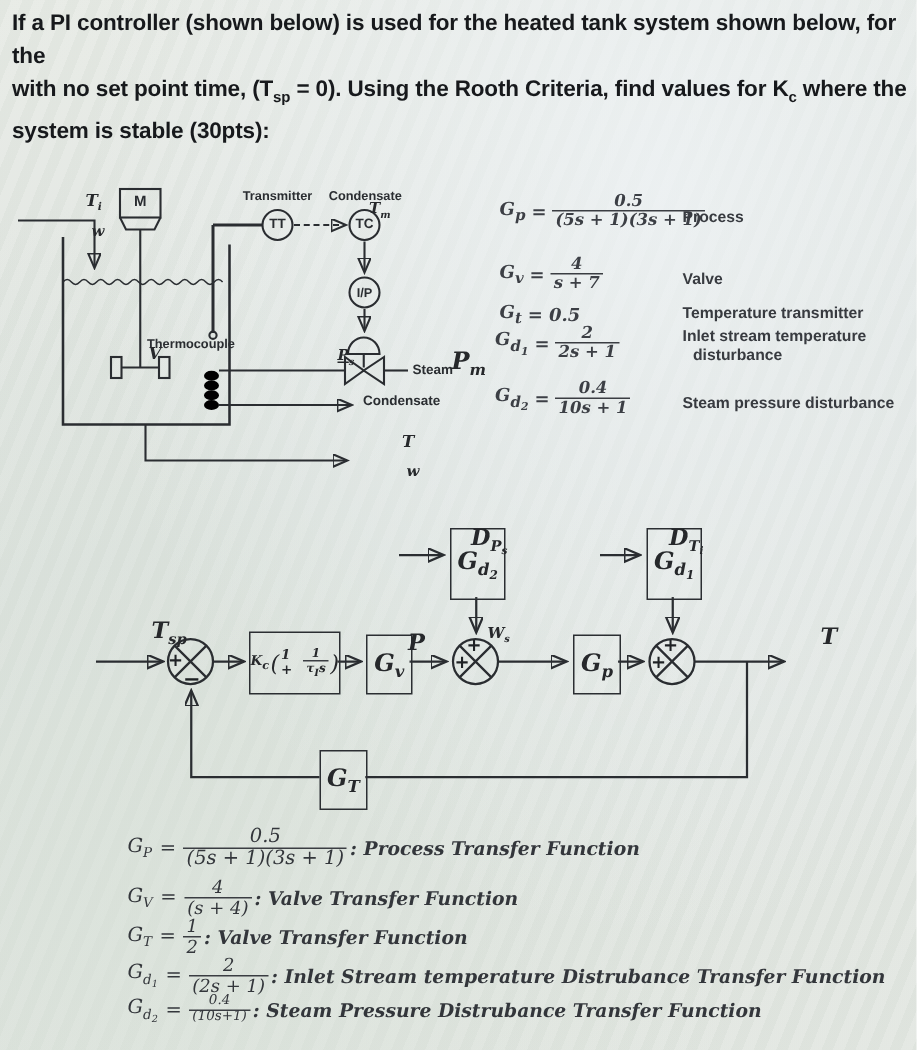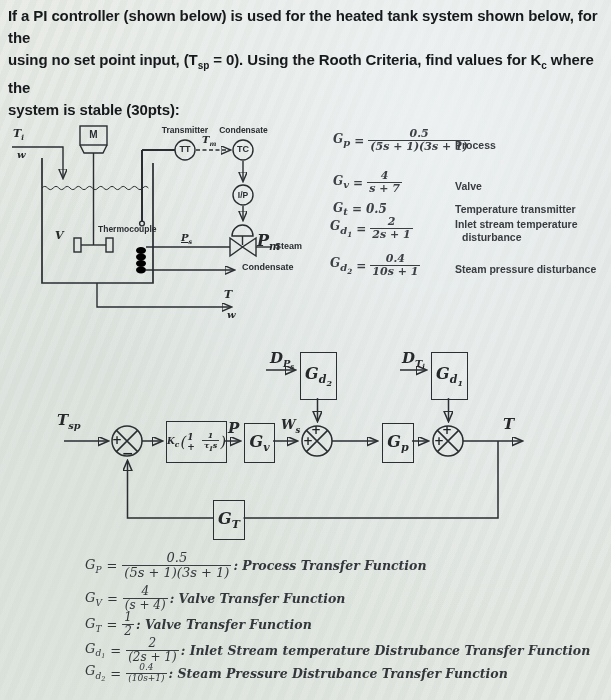--- a/index.html
+++ b/index.html
@@ -11,21 +11,21 @@
       radial-gradient(ellipse at 15% 85%, rgba(214,224,214,.55), rgba(214,224,214,0) 55%),
       repeating-linear-gradient(112deg, rgba(188,200,188,.14) 0 7px, rgba(230,234,229,.12) 7px 14px),
       linear-gradient(165deg,#e9ece7 0%,#dfe4e1 45%,#e4e8e3 100%);
   }
   .abs{position:absolute;}
   
   .para{left:8px;top:5px;width:600px;font-weight:bold;font-size:15px;line-height:22px;color:#17191c;letter-spacing:-0.1px;}
   .para sub{font-size:10px;}
   
   .dlab{font-weight:bold;font-size:8.5px;color:#2a2d31;white-space:nowrap;}
-  .mi{font-family:"DejaVu Serif",serif;font-style:italic;font-weight:bold;color:#26282b;white-space:nowrap;}
+  .mi{font-family:"DejaVu Serif",serif;font-style:italic;font-weight:bold;color:#26282b;white-space:nowrap;margin-left:44px;}
   .mi sub{font-size:65%;}
   .ss{font-size:72%;vertical-align:-0.35em;}
   
   .frac{display:inline-block;text-align:center;vertical-align:middle;line-height:1.1;}
   .frac .num{display:block;padding:0 2px;}
   .frac .den{display:block;border-top:1.1px solid #3a3d42;padding:0 2px;}
   
   .tfrow{display:flex;align-items:center;gap:4px;font-family:"DejaVu Serif",serif;font-style:italic;font-weight:bold;font-size:12px;color:#3c3f45;white-space:nowrap;}
   .tfrow .frac{font-size:11px;}
   .tfdesc{font-weight:bold;font-size:10.5px;color:#383b40;white-space:nowrap;}
@@ -47,21 +47,21 @@
   svg{position:absolute;left:0;top:0;}
   svg path,svg circle,svg rect,svg line{stroke:#2a2d31;fill:none;}
 </style>
 </head>
 <body>
 
 <div id="canvas">
 
   <div class="abs para">
     <div><span>If a PI controller (shown below) is used for the heated tank system shown below, for the</span></div>
-    <div><span>using no set point input, (T</span><sub>sp</sub><span> = 0). Using the Rooth Criteria, find values for K</span><sub>c</sub><span> where the</span></div>
+    <div><span>with no set point time, (T</span><sub>sp</sub><span> = 0). Using the Rooth Criteria, find values for K</span><sub>c</sub><span> where the</span></div>
     <div><span>system is stable (30pts):</span></div>
   </div>
 
   <div class="abs" style="left:0;top:112px;width:611px;height:218px;">
     <svg width="611" height="218">
       <defs>
         <marker id="ah" markerWidth="8" markerHeight="7" refX="6.5" refY="3" orient="auto">
             <path d="M0,0L7,3L0,6Z" fill="#26282b" stroke="none"></path>
           </marker>
       </defs>
@@ -224,21 +224,21 @@
     </div>
     <div class="blk" style="left:431px;top:12px;width:35px;height:46px;">
       <span class="blab"><span>G</span><sub><span>d</span><span class="ss">1</span></sub></span>
     </div>
     <div class="blk" style="left:213px;top:160px;width:30px;height:38px;">
       <span class="blab"><span>G</span><sub>T</sub></span>
     </div>
 
     <div class="abs mi" style="left:57px;top:71px;font-size:15px;"><span>T</span><sub>sp</sub></div>
     <div class="abs mi" style="left:228px;top:79px;font-size:15px;">P</div>
-    <div class="abs mi" style="left:281px;top:77px;font-size:13px;"><span>W</span><sub>s</sub></div>
+    <div class="abs mi" style="left:281px;top:77px;font-size:10px;"><span>W</span><sub>s</sub></div>
     <div class="abs mi" style="left:270px;top:9px;font-size:15px;"><span>D</span><sub><span>P</span><span class="ss">s</span></sub></div>
     <div class="abs mi" style="left:402px;top:9px;font-size:15px;"><span>D</span><sub><span>T</span><span class="ss">i</span></sub></div>
     <div class="abs mi" style="left:503px;top:75px;font-size:15px;">T</div>
 
     <span class="sign" style="left:112px;top:93px;font-size:12px;">+</span>
     <span class="sign" style="left:122px;top:105px;font-size:14px;">−</span>
     <span class="sign" style="left:303px;top:94px;font-size:12px;">+</span>
     <span class="sign" style="left:311px;top:83px;font-size:12px;">+</span>
     <span class="sign" style="left:434px;top:94px;font-size:12px;">+</span>
     <span class="sign" style="left:442px;top:83px;font-size:12px;">+</span>

